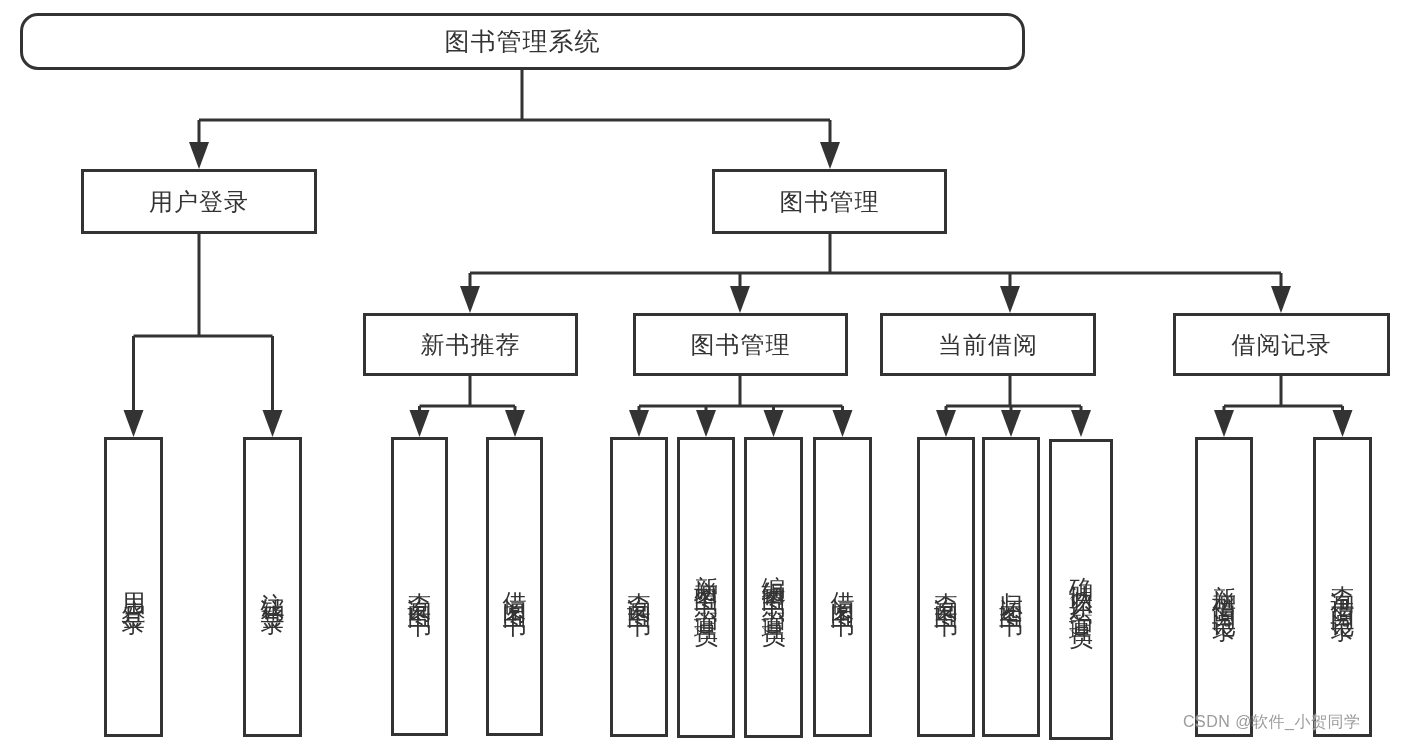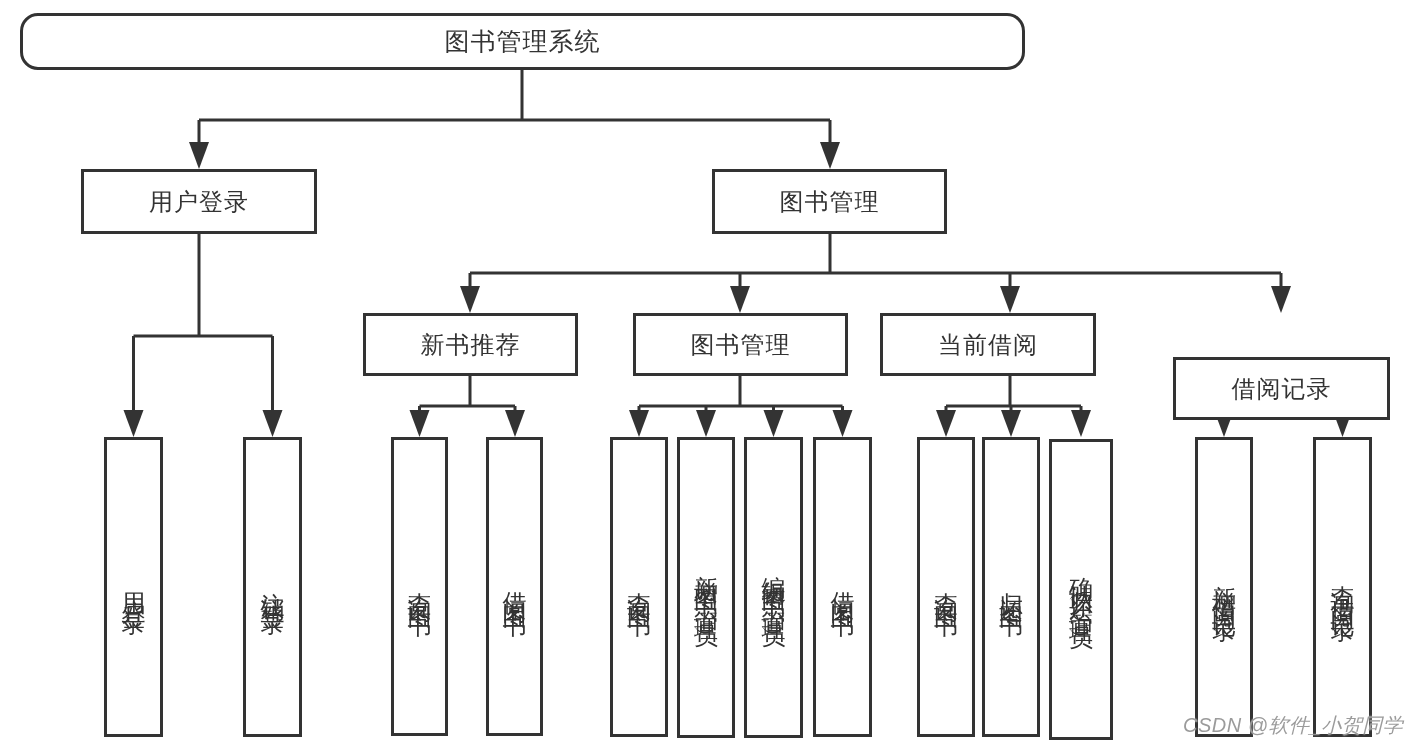--- a/index.html
+++ b/index.html
@@ -34,27 +34,26 @@
   .leaf{
     font-size:24px;
     writing-mode:vertical-rl;
     letter-spacing:7px;
     line-height:1;
   }
   .watermark{
     position:absolute;
     left:1183px;top:712px;
     width:215px;
-    font-size:20px;
+    font-size:16px;
     color:var(--watermark);
     letter-spacing:0.5px;
     white-space:nowrap;
     text-shadow:0 0 2px rgba(255,255,255,0.9);
     z-index:5;
-    font-style:italic;
   }
 </style>
 </head>
 <body>
 
 <div class="stage">
 
   <svg class="wires" viewBox="0 0 1405 747" aria-hidden="true">
     <path class="wire" d="
       M522 70 V120 M199 120 H830 M199 120 V145 M830 120 V145
@@ -86,21 +85,21 @@
   </svg>
 
   <div class="box root" style="left:20px;top:13px;width:1005px;height:57px;border-radius:18px;">图书管理系统</div>
 
   <div class="box lvl" style="left:81px;top:169px;width:236px;height:65px;">用户登录</div>
   <div class="box lvl" style="left:712px;top:169px;width:235px;height:65px;">图书管理</div>
 
   <div class="box lvl" style="left:363px;top:313px;width:215px;height:63px;font-family:Liberation Serif, serif;">新书推荐</div>
   <div class="box lvl" style="left:633px;top:313px;width:215px;height:63px;">图书管理</div>
   <div class="box lvl" style="left:880px;top:313px;width:216px;height:63px;">当前借阅</div>
-  <div class="box lvl" style="left:1173px;top:313px;width:217px;height:63px;margin-top:44px;">借阅记录</div>
+  <div class="box lvl" style="left:1173px;top:313px;width:217px;height:63px;">借阅记录</div>
 
   <div class="box leaf" style="left:104px;top:437px;width:59px;height:300px;">用户登录</div>
   <div class="box leaf" style="left:243px;top:437px;width:59px;height:300px;">注销登录</div>
 
   <div class="box leaf" style="left:391px;top:437px;width:57px;height:299px;">查询图书</div>
   <div class="box leaf" style="left:486px;top:437px;width:57px;height:299px;">借阅图书</div>
 
   <div class="box leaf" style="left:610px;top:437px;width:58px;height:300px;">查询图书</div>
   <div class="box leaf" style="left:677px;top:437px;width:58px;height:301px;">新增图书（管理员）</div>
   <div class="box leaf" style="left:744px;top:437px;width:59px;height:301px;">编辑图书（管理员）</div>

